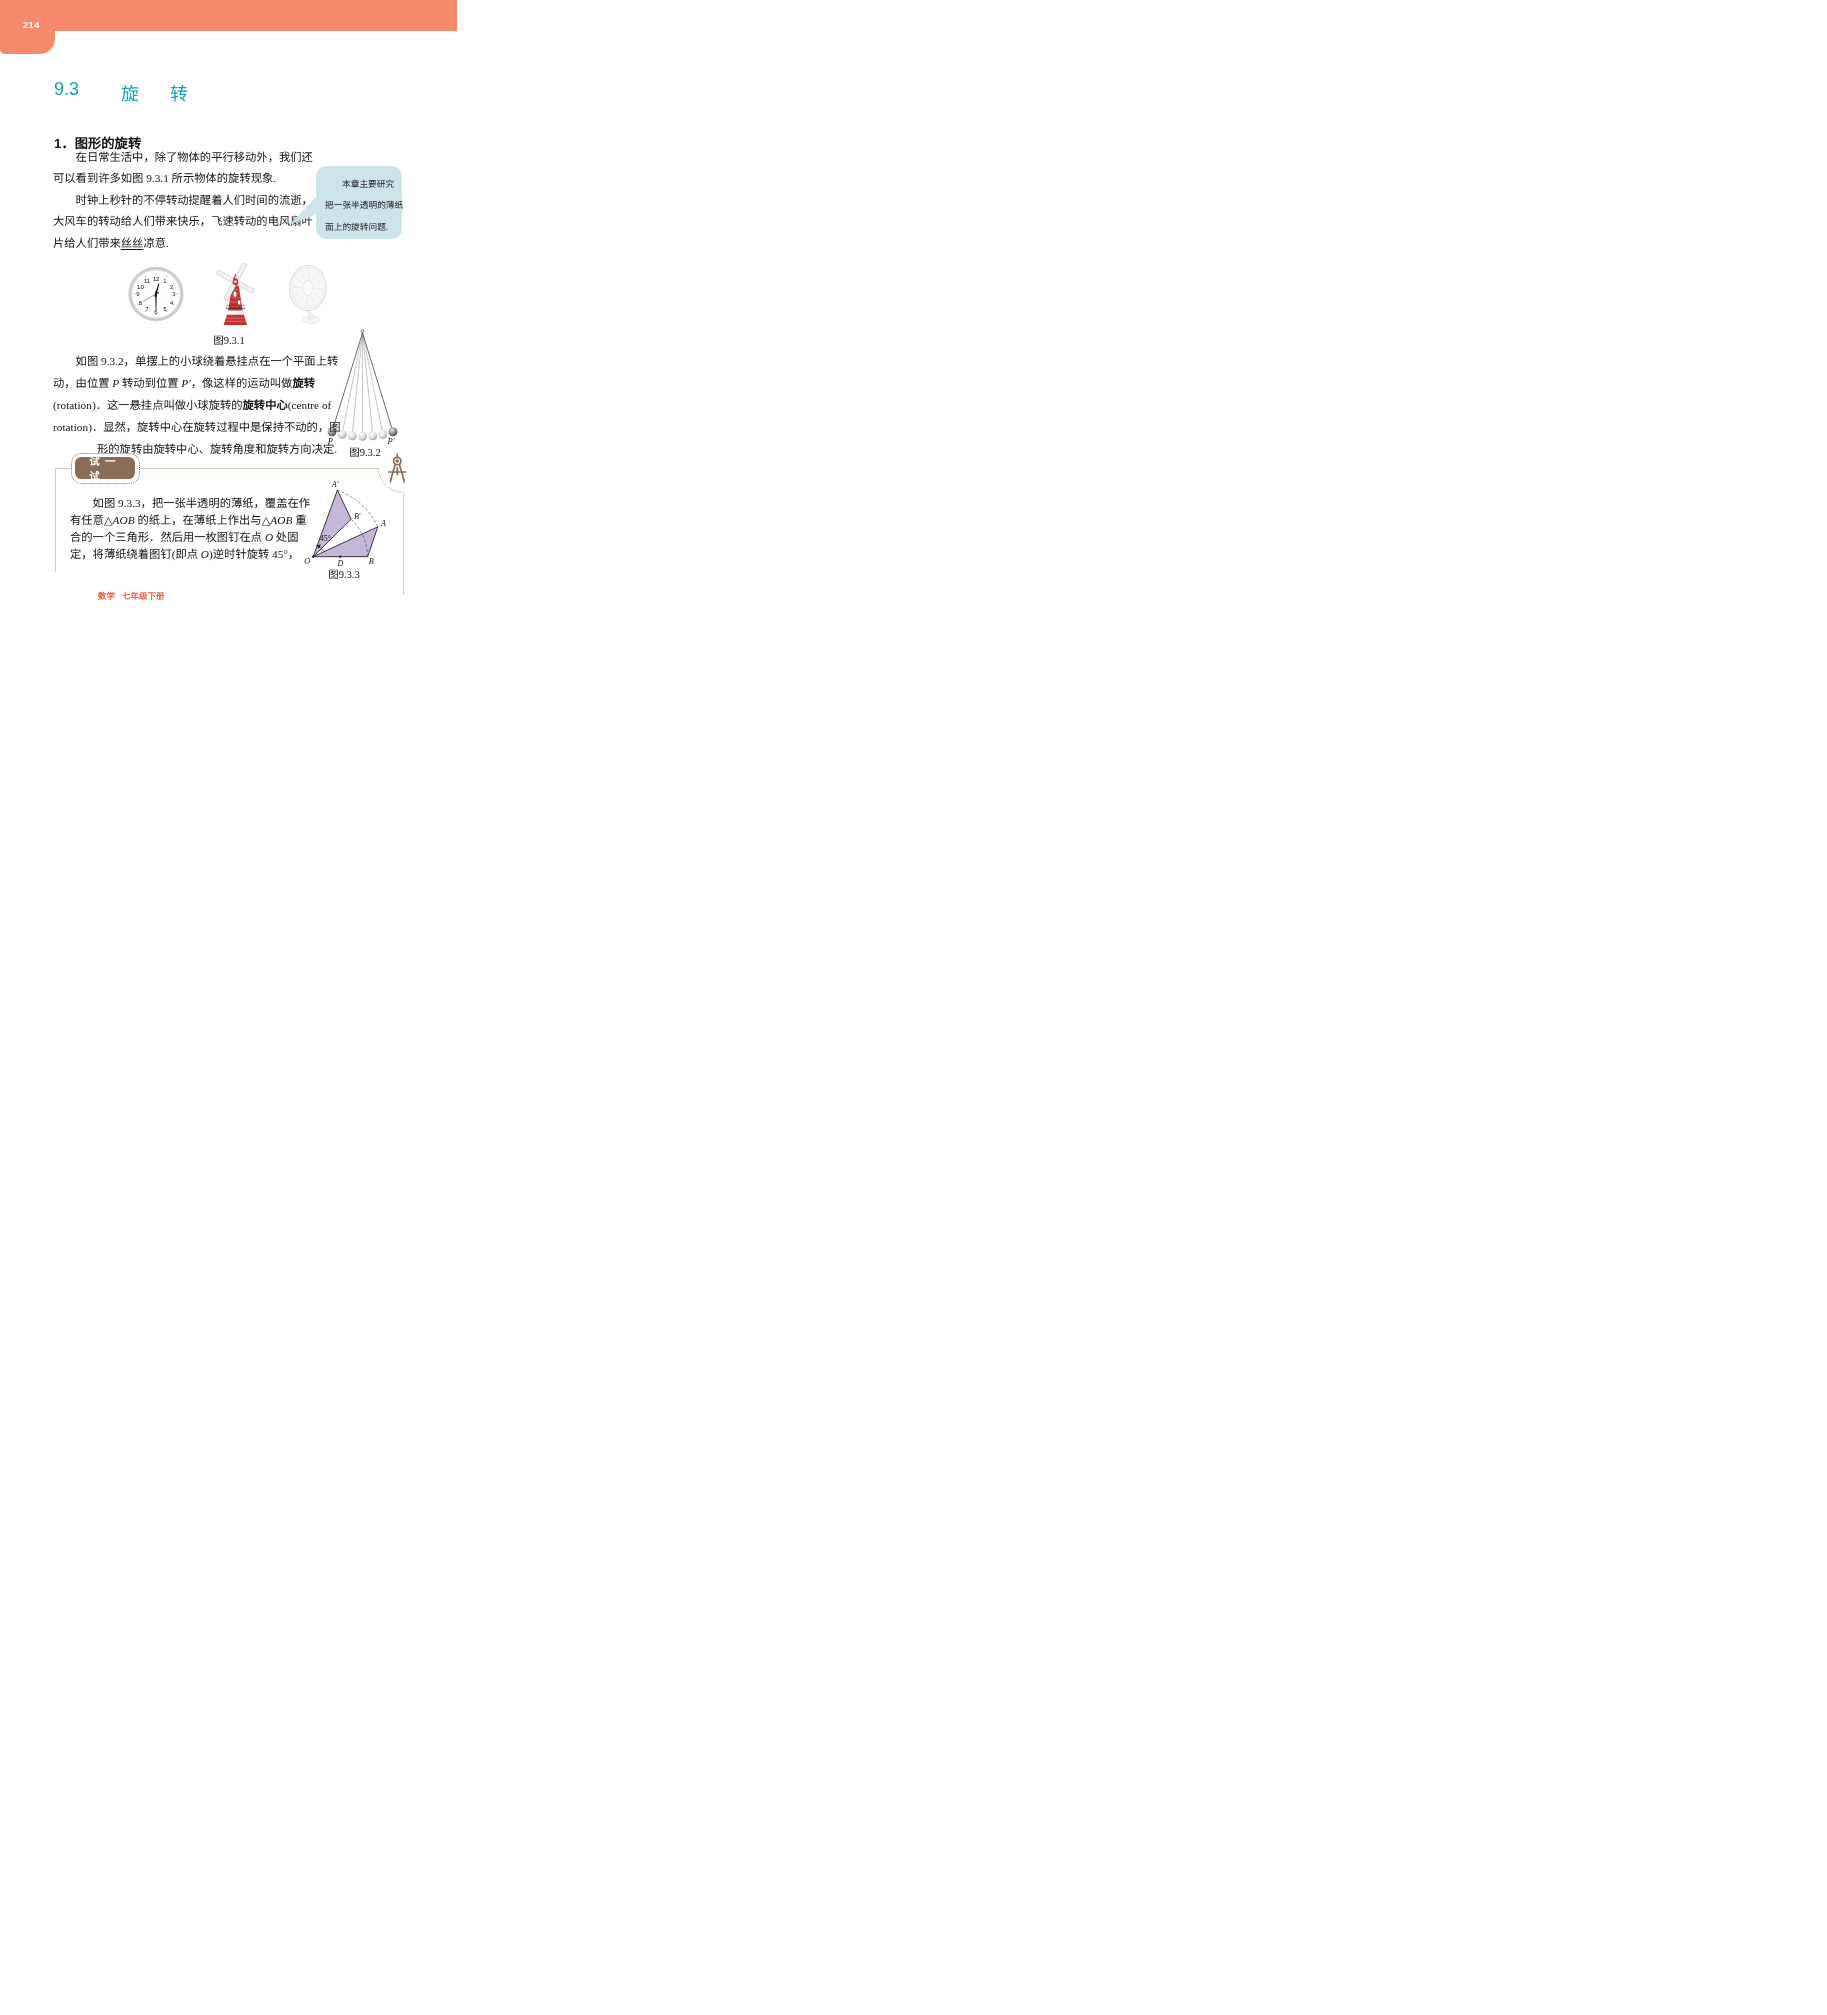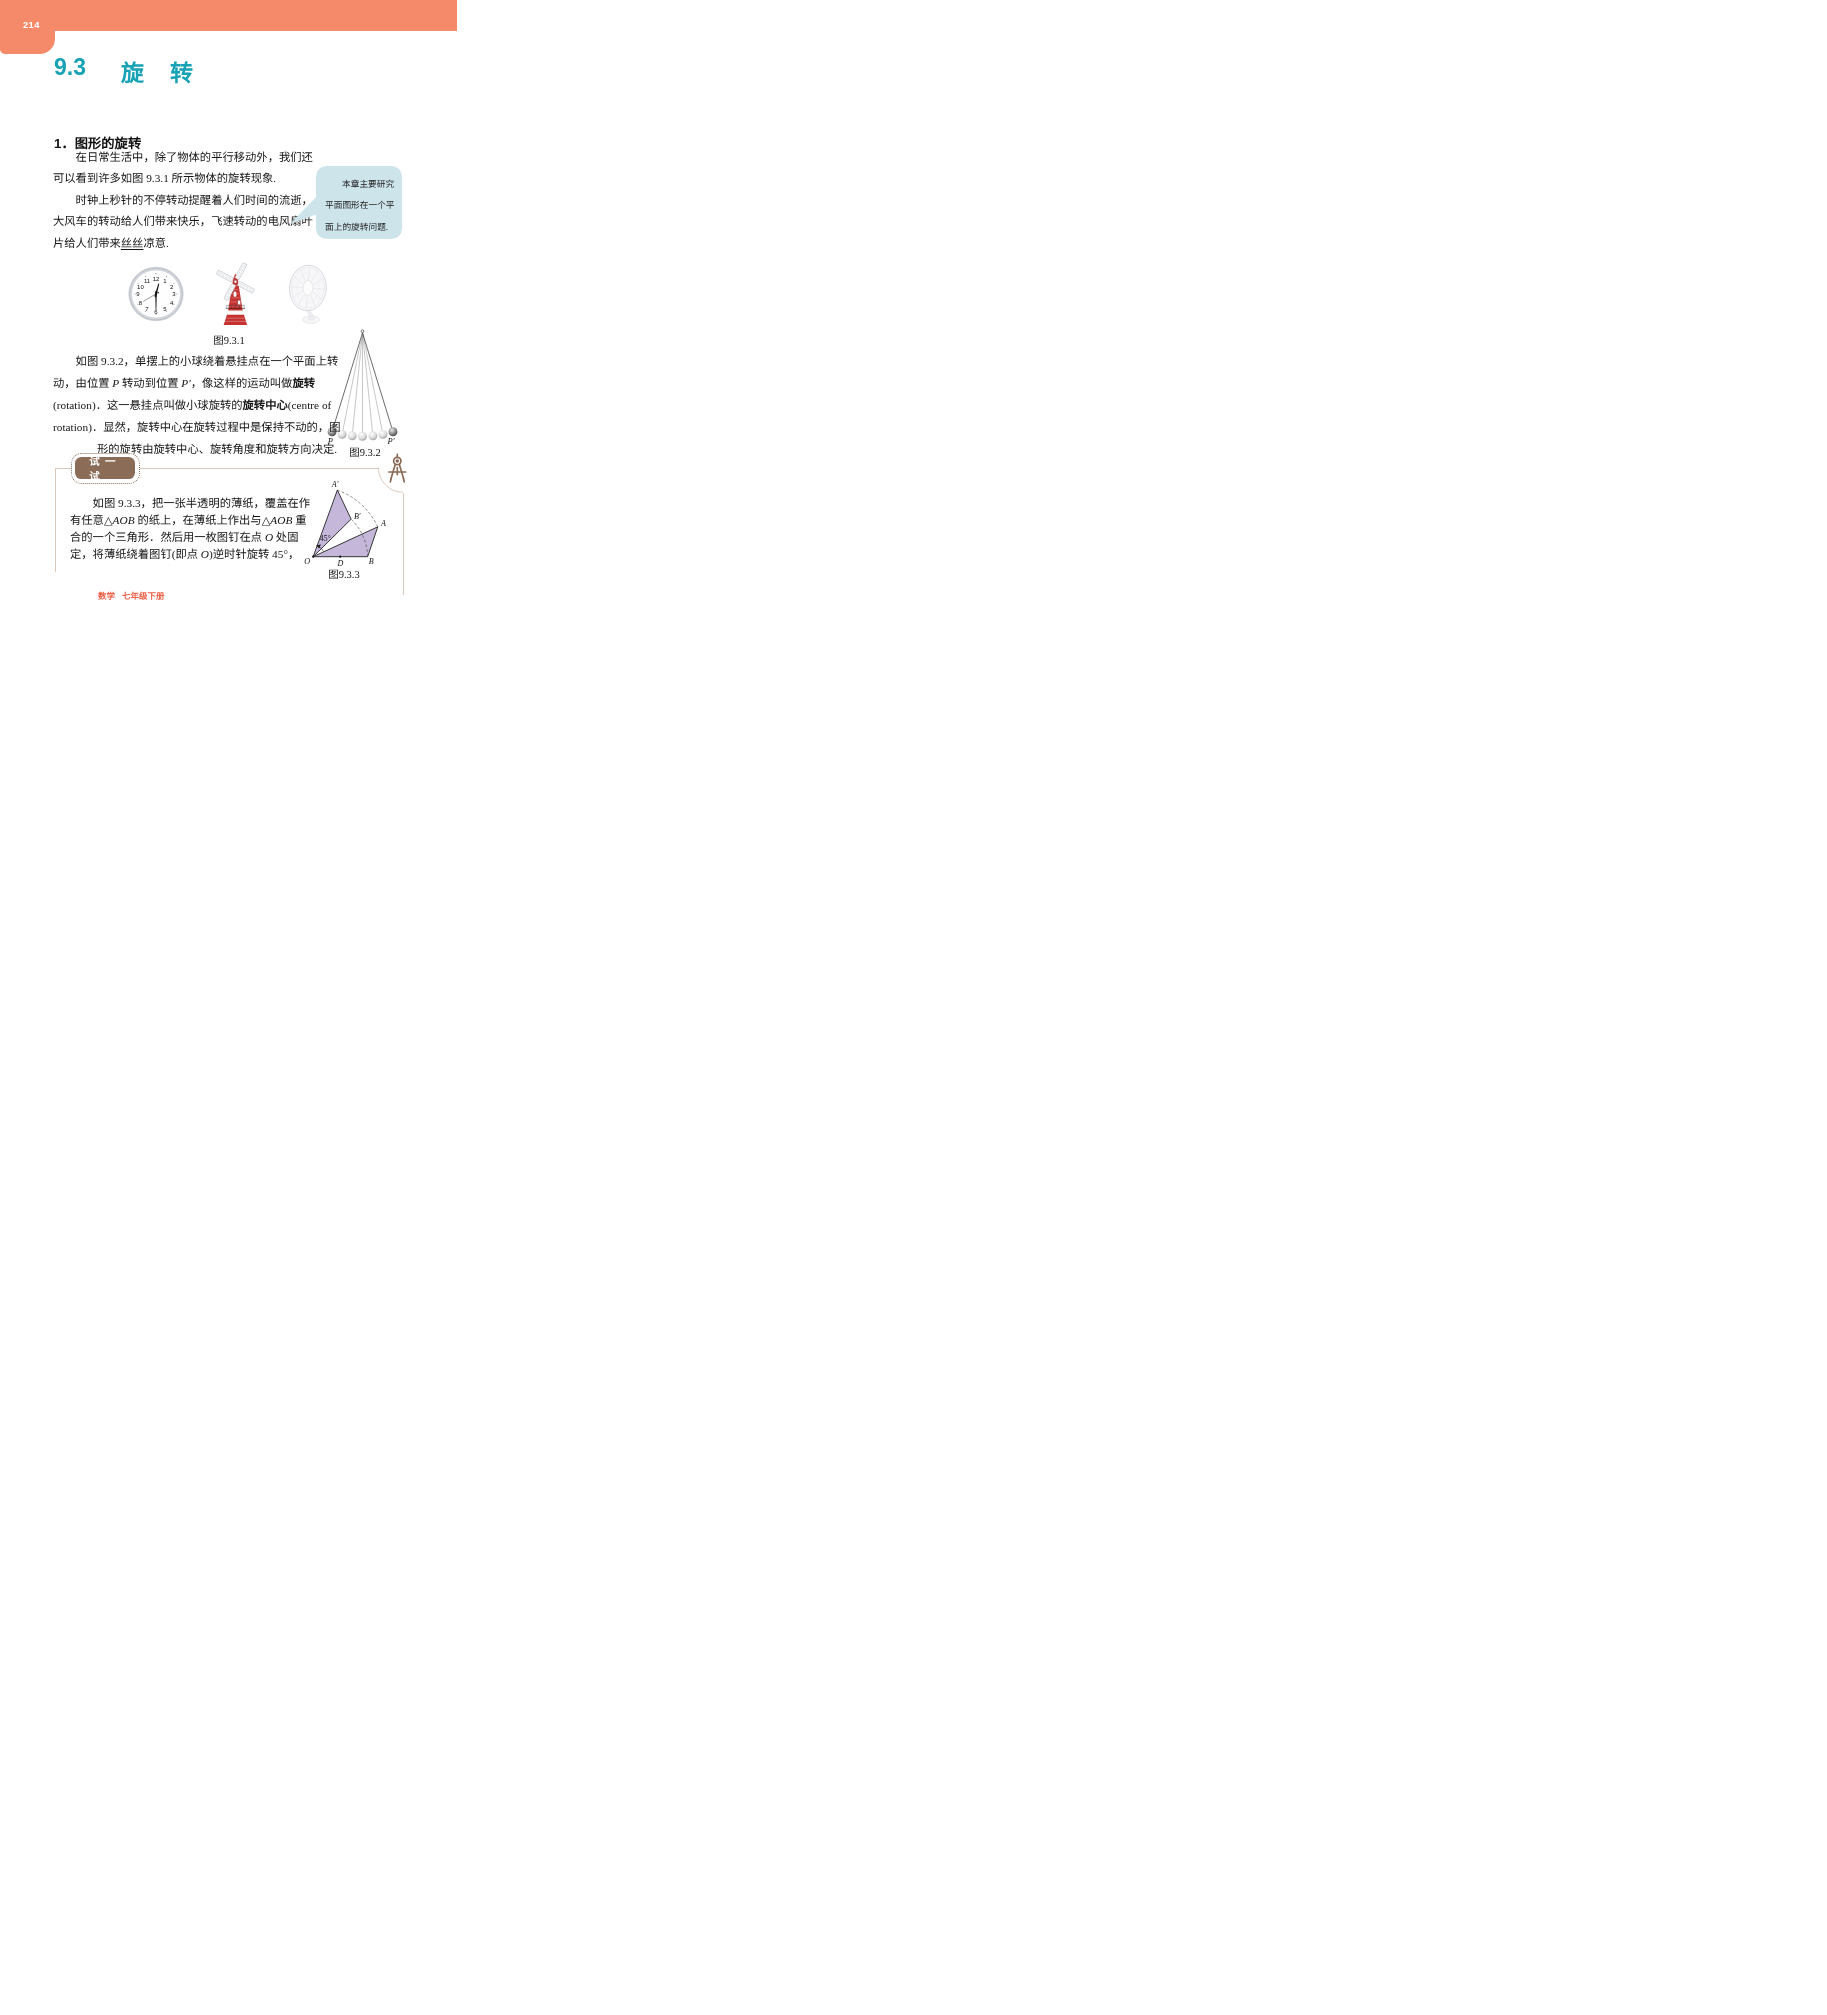--- a/index.html
+++ b/index.html
@@ -8,22 +8,22 @@
   .abs{position:absolute;}
 
   
   .band{position:absolute;left:0;top:0;width:457px;height:31px;background:#f48a6a;}
   .band-left{position:absolute;left:0;top:0;width:55px;height:54px;background:#f48a6a;
              border-radius:0 0 15.3px 4.8px;}
   .pagenum{position:absolute;left:23px;top:20px;font-family:"Liberation Sans","DejaVu Sans",sans-serif;
            font-weight:bold;font-size:9.3px;color:#ffffff;letter-spacing:0.4px;}
 
   
-  .title{position:absolute;left:54px;top:54px;height:23.4px;width:169px;color:#17a2b5;
-         font-family:"Liberation Sans","DejaVu Sans",sans-serif;font-weight:bold;font-size:23px;}
+  .title{position:absolute;left:54px;top:79px;height:23.4px;width:169px;color:#17a2b5;
+         font-family:"Liberation Sans","DejaVu Sans",sans-serif;font-weight:normal;font-size:18px;}
   .title span{position:absolute;top:0;}
   .t-num{left:0;}
   .t-c1{left:67px;}
   .t-c2{left:116px;}
 
   .heading{position:absolute;left:54px;top:133px;font-family:"Liberation Sans","DejaVu Sans",sans-serif;
            font-weight:bold;font-size:13.3px;color:#111;}
 
   
   .tblock{position:absolute;font-size:11.3px;color:#141414;}
@@ -86,21 +86,21 @@
     </div>
 
   <div class="bubble"></div>
   <div class="bubble-tail">
     <svg width="27" height="28" viewBox="0 0 68 70">
       <polygon points="66,0 66,44 0,68" fill="#cde4ea"></polygon>
     </svg>
   </div>
   <div class="bubble-text">
       <div class="tline ind"><span>本章主要研究</span></div>
-      <div class="tline"><span>平面图形在一个平</span></div>
+      <div class="tline"><span>把一张半透明的薄纸</span></div>
       <div class="tline"><span>面上的旋转问题.</span></div>
     </div>
 
   <div class="figwrap" style="left:128px;top:266px;">
     <svg width="56" height="56" viewBox="0 0 140 138">
       <ellipse cx="70" cy="69" rx="69" ry="68" fill="#d4d7dc"></ellipse>
       <ellipse cx="70" cy="69" rx="66" ry="65" fill="none" stroke="#aeb2ba" stroke-width="1.6"></ellipse>
       <ellipse cx="70" cy="69" rx="61" ry="60" fill="#ffffff" stroke="#c2c5cc" stroke-width="1.2"></ellipse>
       <ellipse cx="70" cy="69" rx="57" ry="56" fill="#fefefe"></ellipse>
       <g fill="#555">

